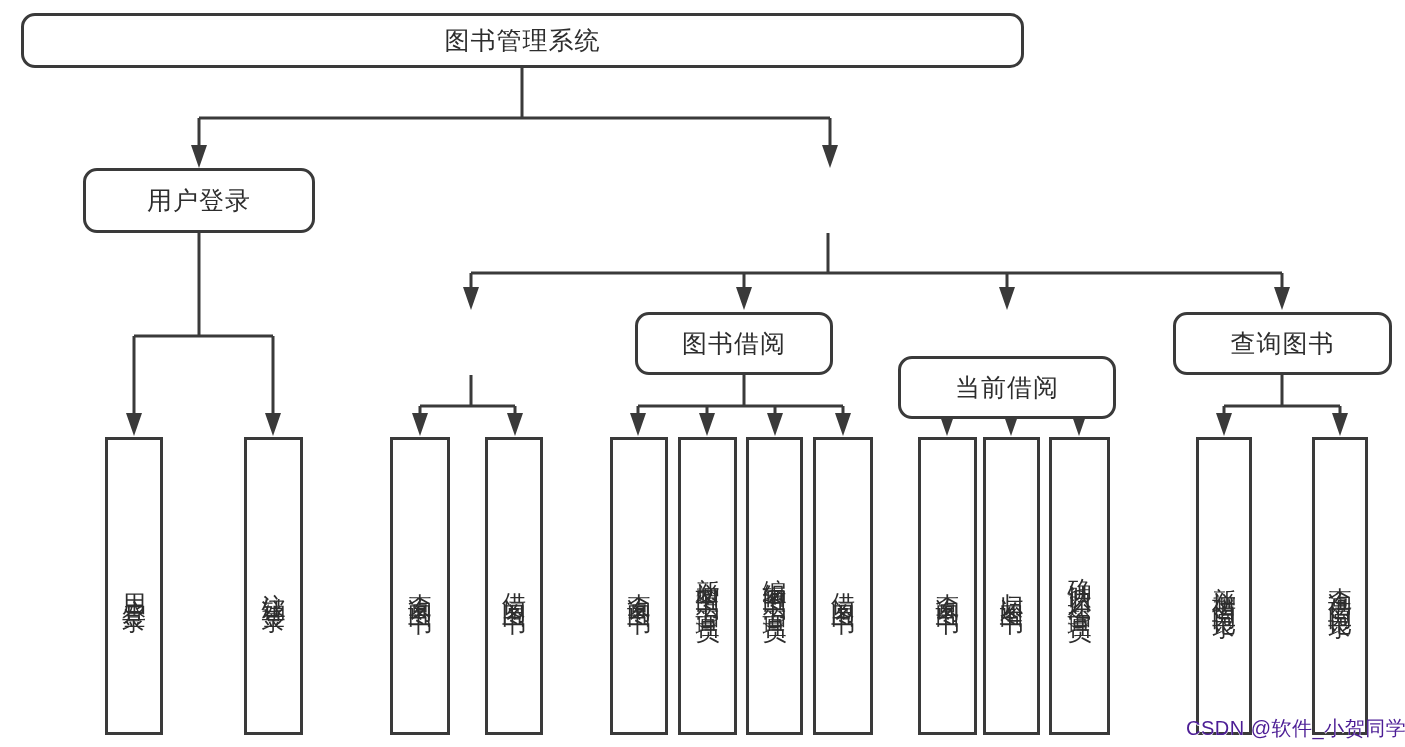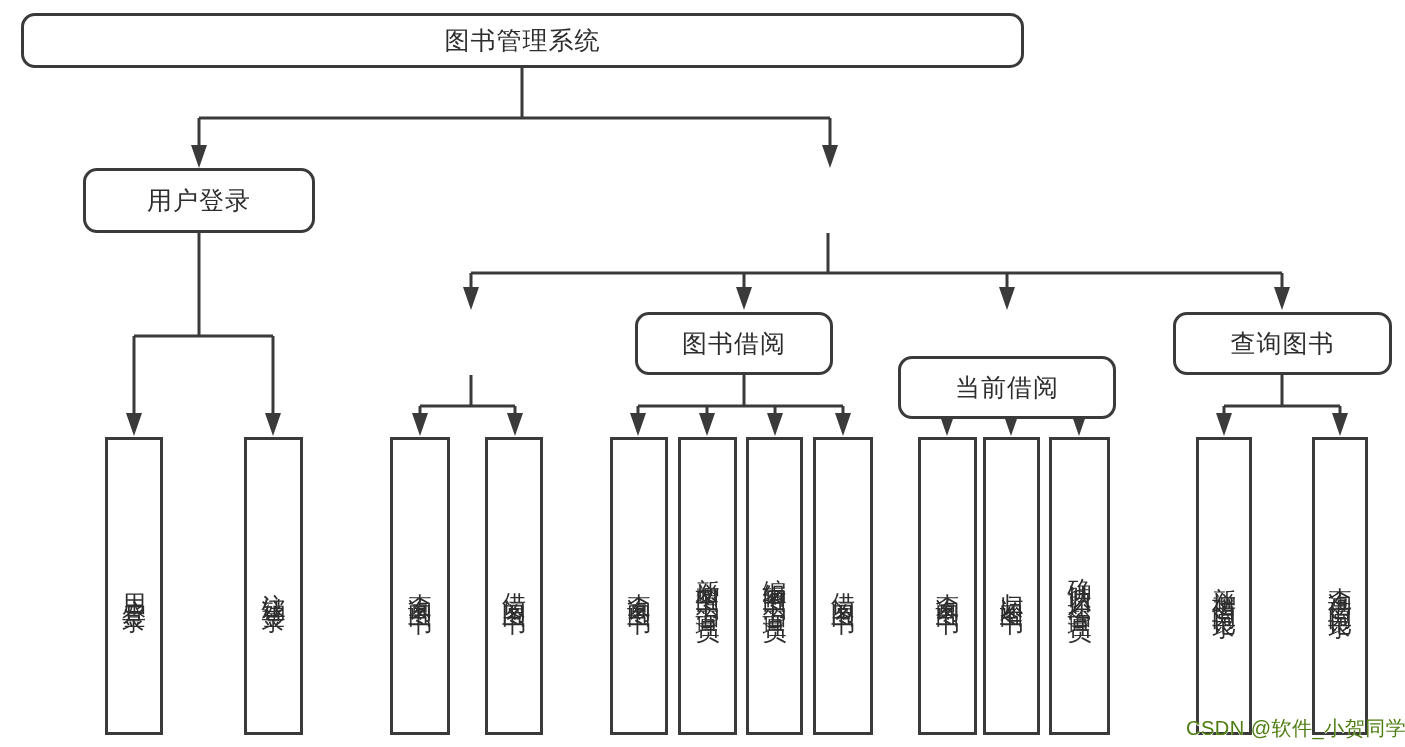--- a/index.html
+++ b/index.html
@@ -39,21 +39,21 @@
     text-orientation: mixed;
     letter-spacing: 6px;
     line-height: 1;
     white-space: nowrap;
   }
   .watermark {
     position: absolute;
     left: 1186px;
     top: 715px;
     font-size: 20px;
-    color: #4d7c0f;
+    color: #4c1d95;
     text-shadow: 0 1px 0 #ffffff;
     z-index: 3;
     white-space: nowrap;
     letter-spacing: 0.5px;
   }
 </style>
 </head>
 <body>
 
 <div id="canvas">

